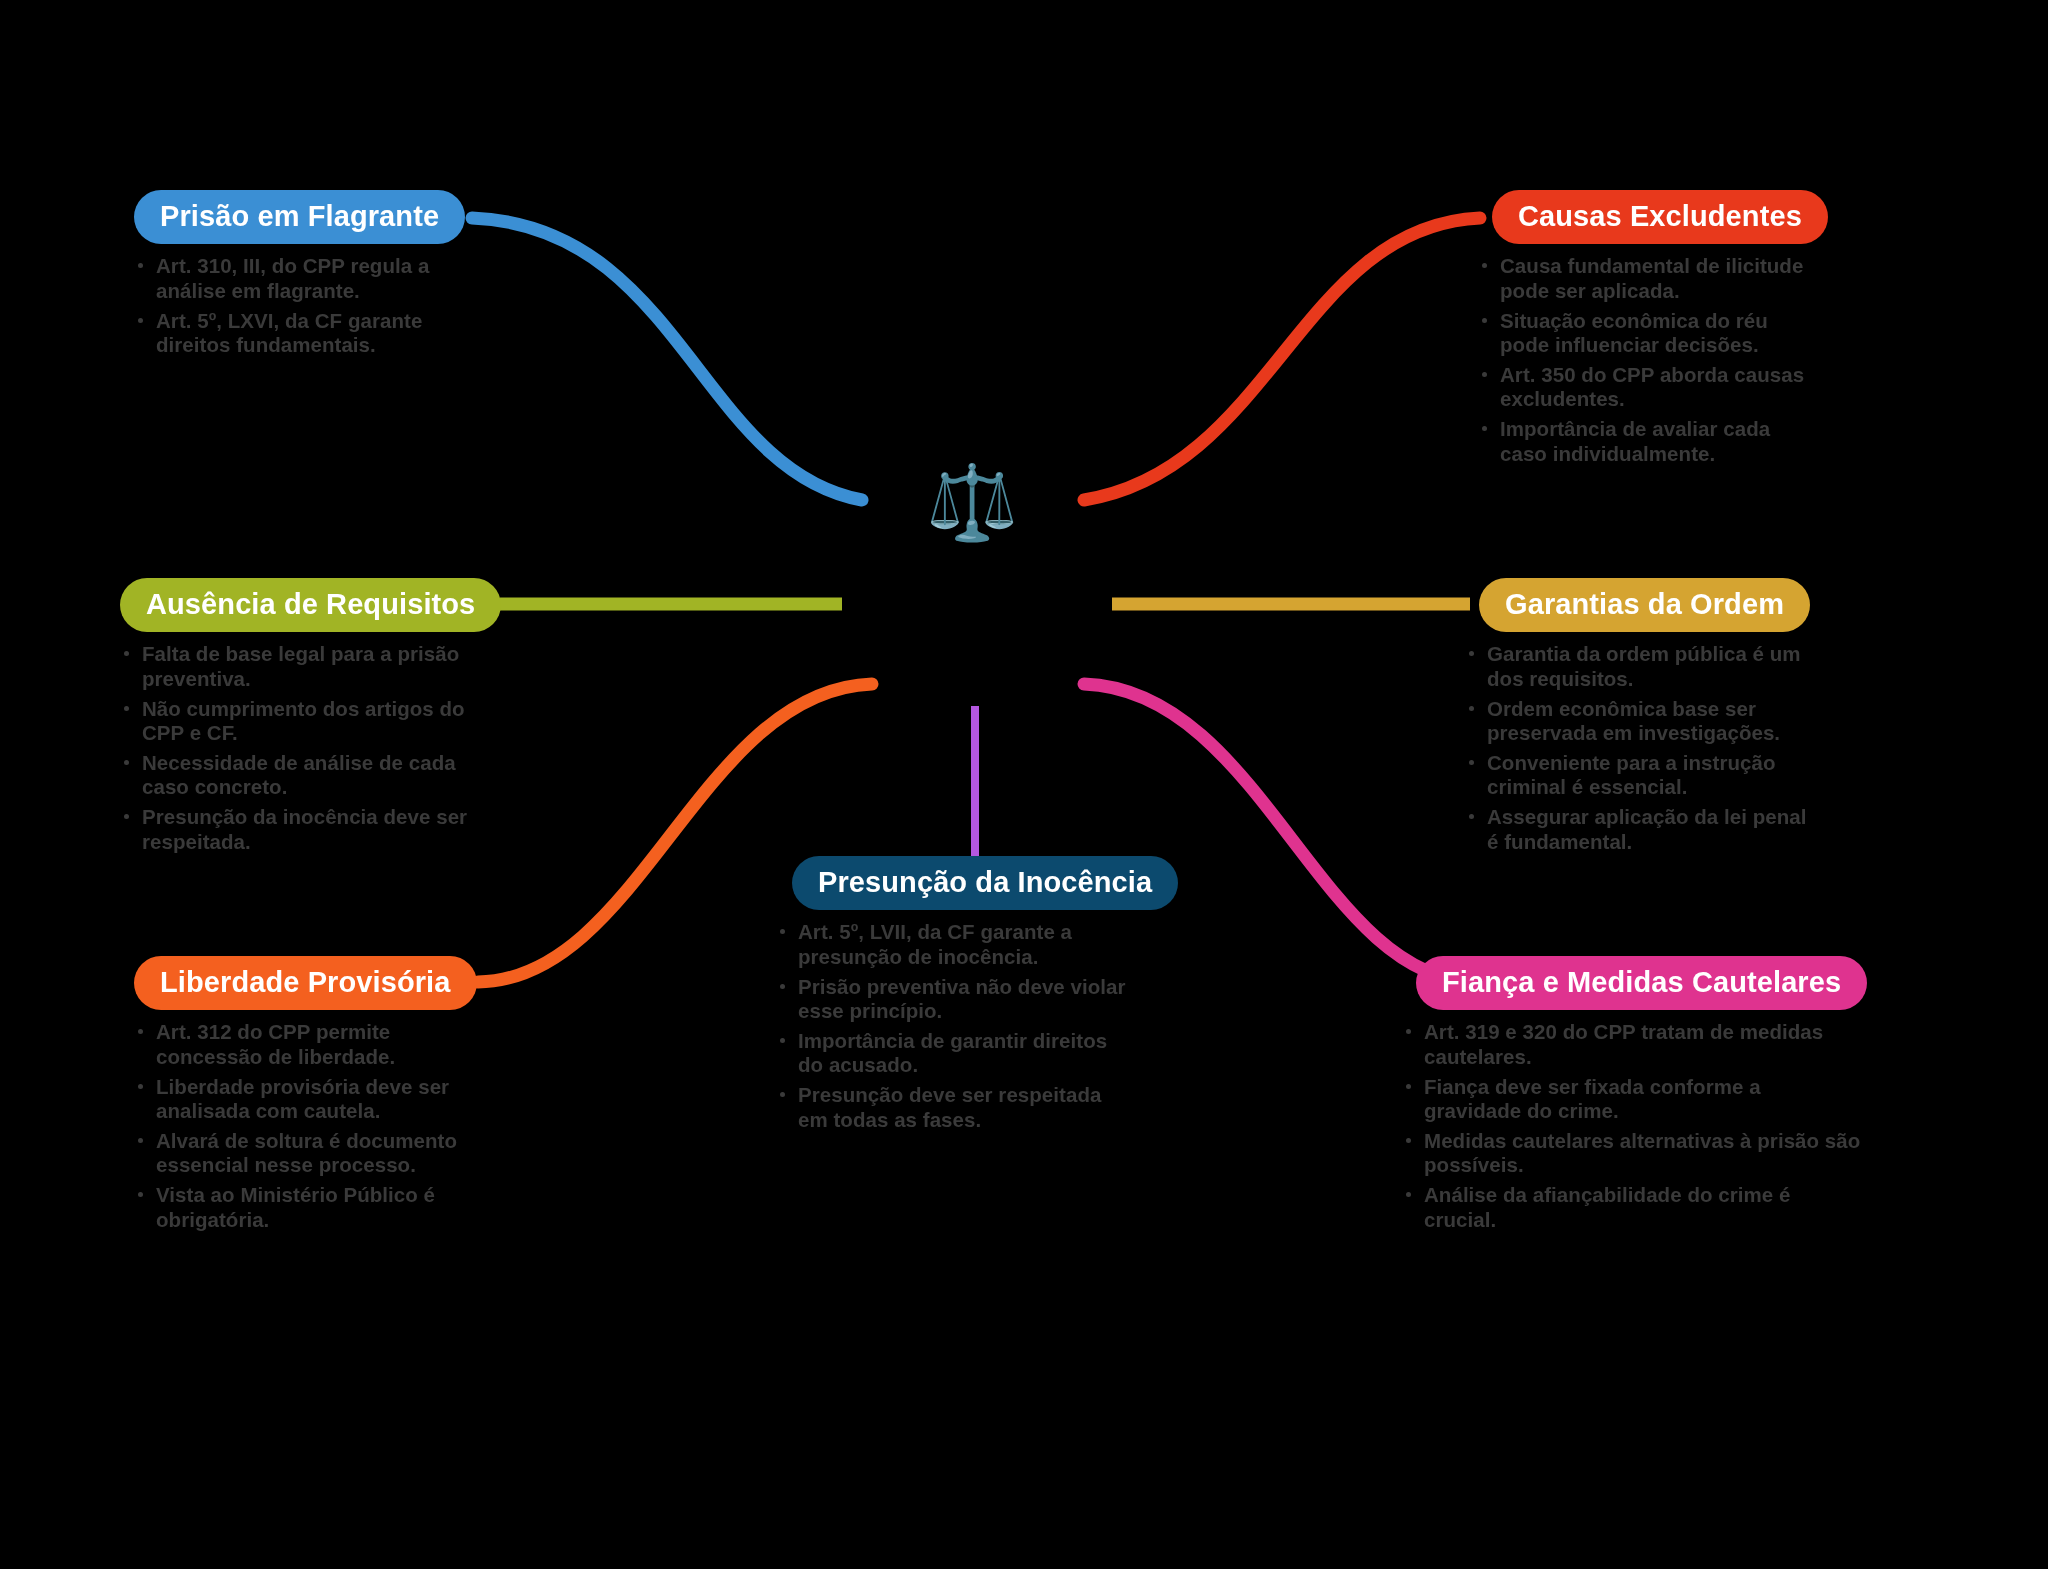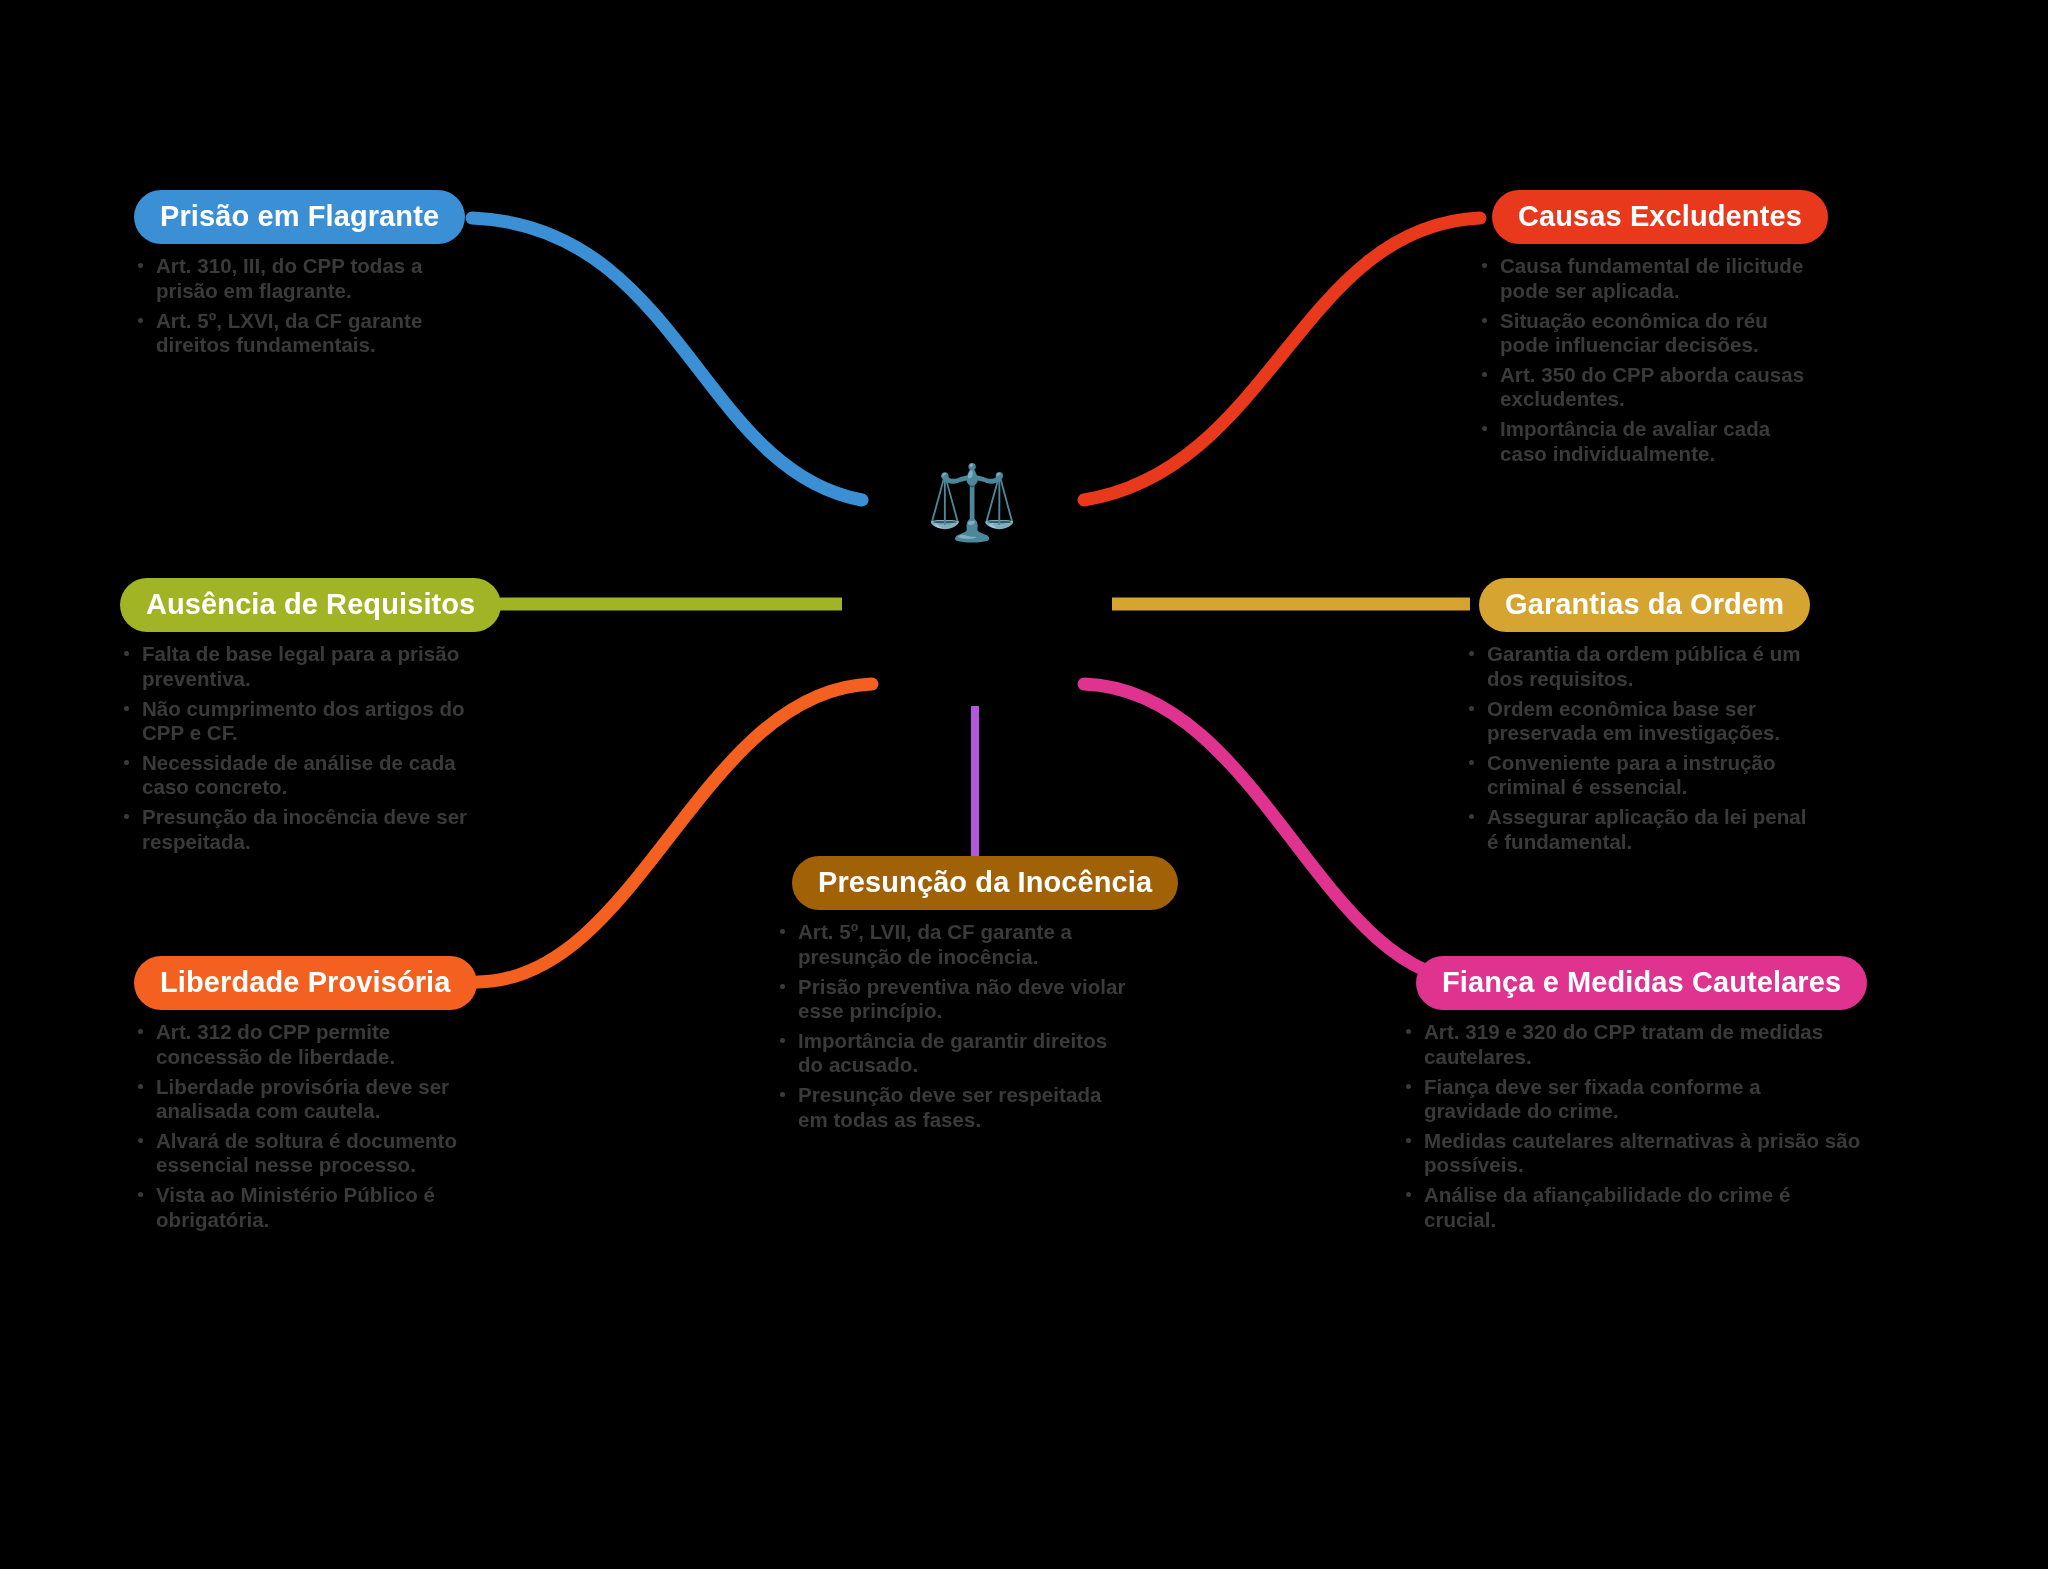--- a/index.html
+++ b/index.html
@@ -130,21 +130,21 @@
     <path d="M 1476 982 C 1320 980 1262 690 1084 684" fill="none" stroke="#df338f" stroke-width="13" stroke-linecap="round"></path>
 
     <path d="M 975 706 L 975 862" fill="none" stroke="#b457e0" stroke-width="8" stroke-linecap="butt"></path>
   </svg>
 
   <div class="hub">⚖️</div>
 
   <div class="branch b-flagrante">
     <div class="node-pill" style="background:#3b8fd4">Prisão em Flagrante</div>
     <ul class="bullets">
-      <li>Art. 310, III, do CPP todas a prisão em flagrante.</li>
+      <li>Art. 310, III, do CPP regula a análise em flagrante.</li>
       <li>Art. 5º, LXVI, da CF garante direitos fundamentais.</li>
     </ul>
   </div>
 
   <div class="branch b-excludentes">
     <div class="node-pill" style="background:#e8391c">Causas Excludentes</div>
     <ul class="bullets">
       <li>Causa fundamental de ilicitude pode ser aplicada.</li>
       <li>Situação econômica do réu pode influenciar decisões.</li>
       <li>Art. 350 do CPP aborda causas excludentes.</li>
@@ -176,21 +176,21 @@
     <div class="node-pill" style="background:#f4601f">Liberdade Provisória</div>
     <ul class="bullets">
       <li>Art. 312 do CPP permite concessão de liberdade.</li>
       <li>Liberdade provisória deve ser analisada com cautela.</li>
       <li>Alvará de soltura é documento essencial nesse processo.</li>
       <li>Vista ao Ministério Público é obrigatória.</li>
     </ul>
   </div>
 
   <div class="branch b-presuncao">
-    <div class="node-pill" style="background:#a16207">Presunção da Inocência</div>
+    <div class="node-pill" style="background:#0c4a6e">Presunção da Inocência</div>
     <ul class="bullets">
       <li>Art. 5º, LVII, da CF garante a presunção de inocência.</li>
       <li>Prisão preventiva não deve violar esse princípio.</li>
       <li>Importância de garantir direitos do acusado.</li>
       <li>Presunção deve ser respeitada em todas as fases.</li>
     </ul>
   </div>
 
   <div class="branch b-fianca">
     <div class="node-pill" style="background:#df338f">Fiança e Medidas Cautelares</div>

